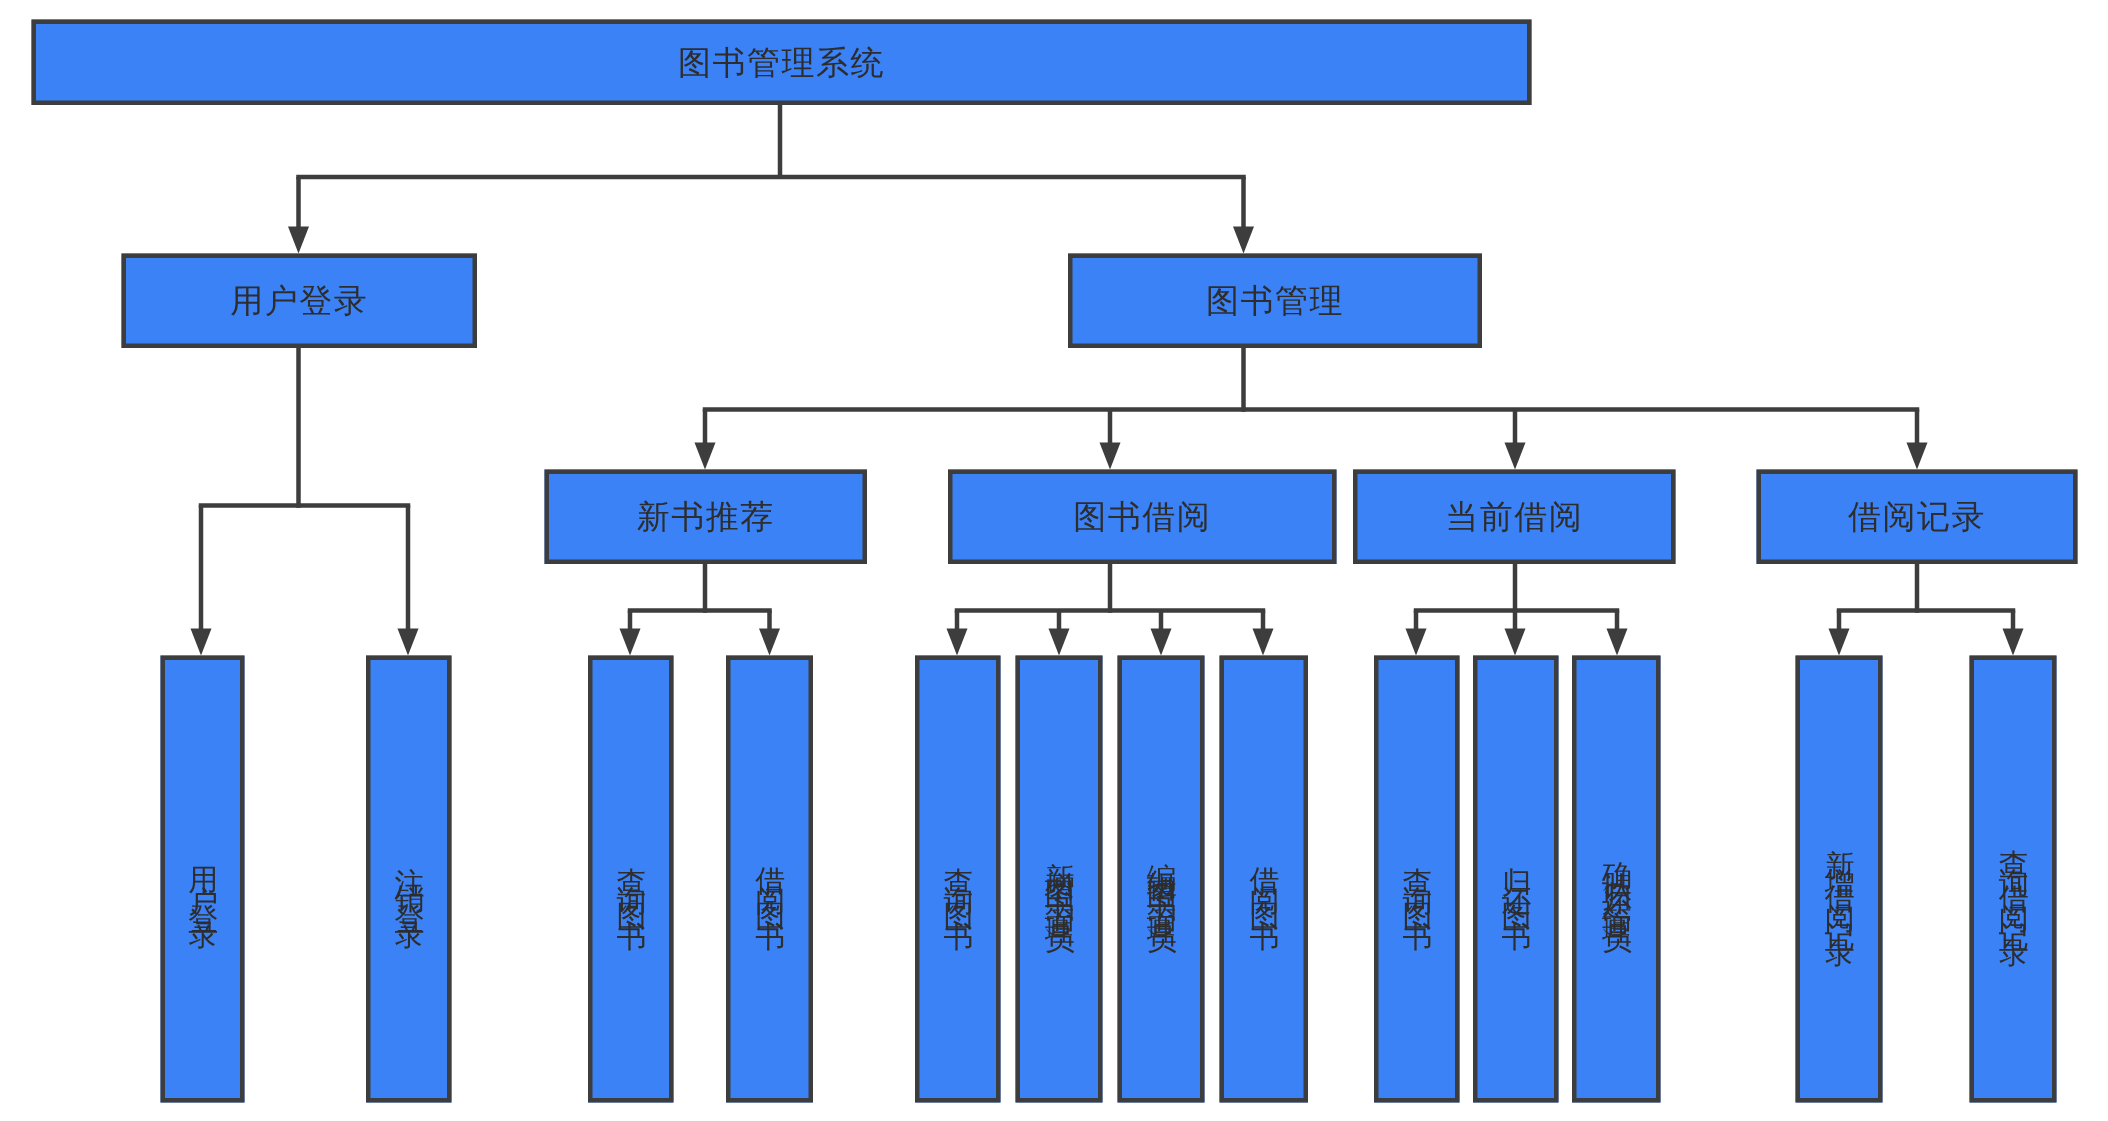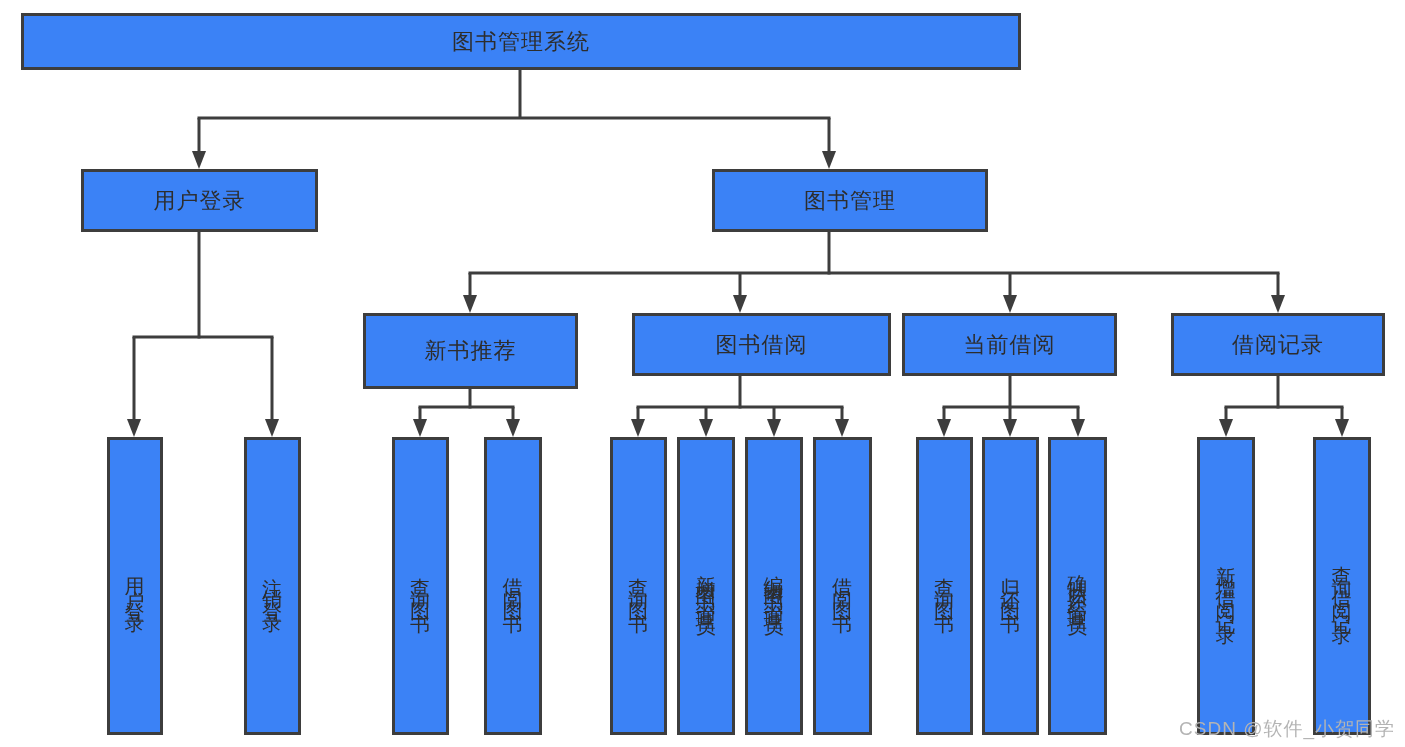--- a/index.html
+++ b/index.html
@@ -135,21 +135,21 @@
     <span class="h-label">图书管理系统</span>
   </div>
 
   <div class="box" style="left:81px;top:169px;width:237px;height:63px">
     <span class="h-label">用户登录</span>
   </div>
   <div class="box" style="left:712px;top:169px;width:276px;height:63px">
     <span class="h-label">图书管理</span>
   </div>
 
-  <div class="box" style="left:363px;top:313px;width:215px;height:76px">
+  <div class="box" style="left:363px;top:313px;width:215px;height:63px">
     <span class="h-label">新书推荐</span>
   </div>
   <div class="box" style="left:632px;top:313px;width:259px;height:63px">
     <span class="h-label">图书借阅</span>
   </div>
   <div class="box" style="left:902px;top:313px;width:215px;height:63px">
     <span class="h-label">当前借阅</span>
   </div>
   <div class="box" style="left:1171px;top:313px;width:214px;height:63px">
     <span class="h-label">借阅记录</span>
@@ -192,15 +192,14 @@
     <span class="v-label long">确认归还（管理员）</span>
   </div>
 
   <div class="box" style="left:1197px;top:437px;width:58px;height:298px">
     <span class="v-label">新增借阅记录</span>
   </div>
   <div class="box" style="left:1313px;top:437px;width:58px;height:298px">
     <span class="v-label">查询借阅记录</span>
   </div>
 
-  <div class="watermark">CSDN @软件_小贺同学</div>
 
 </div>
 
 </body></html>

